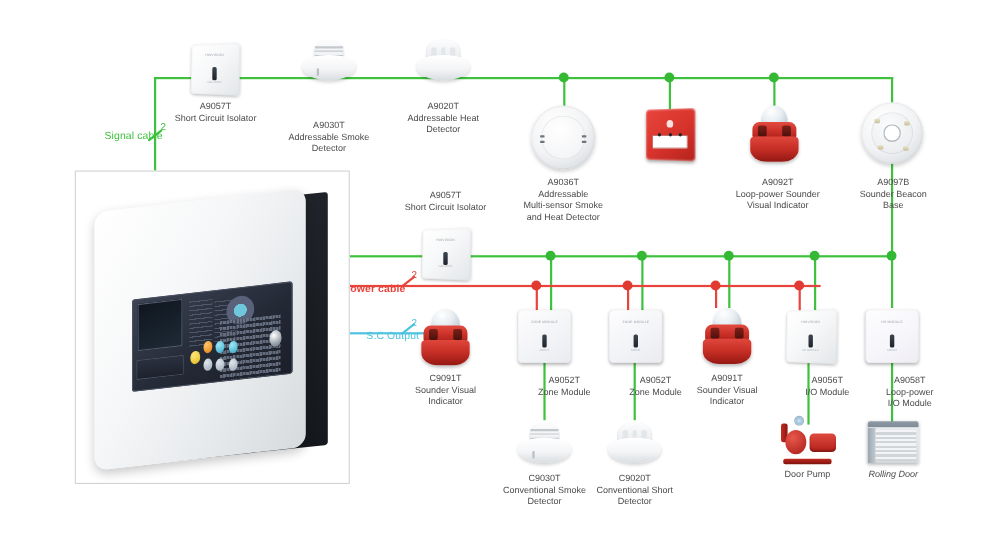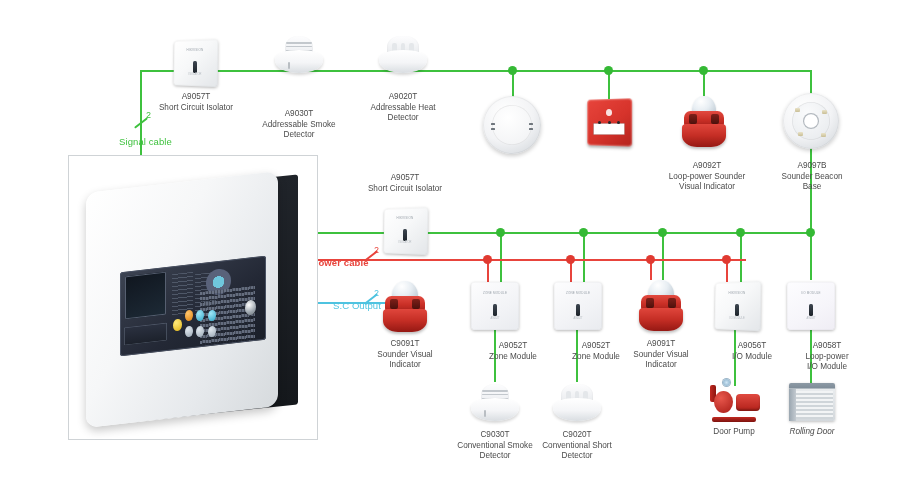--- a/index.html
+++ b/index.html
@@ -218,21 +218,21 @@
   <div class="node" style="left:658px;top:228px;background:#35b935;"></div>
   <div class="node" style="left:736px;top:228px;background:#35b935;"></div>
   <div class="node" style="left:806px;top:228px;background:#35b935;"></div>
   <div class="node" style="left:483px;top:255px;background:#e03a31;"></div>
   <div class="node" style="left:566px;top:255px;background:#e03a31;"></div>
   <div class="node" style="left:646px;top:255px;background:#e03a31;"></div>
   <div class="node" style="left:722px;top:255px;background:#e03a31;"></div>
 
   <div class="slash" style="left:133px;top:122px;background:#3ec13e;"></div>
   <div class="slashnum" style="left:146px;top:110px;color:#3ec13e;">2</div>
-  <div class="cablelbl" style="left:95px;top:136px;color:#3ec13e;margin-left:24px;">Signal cable</div>
+  <div class="cablelbl" style="left:95px;top:118px;color:#3ec13e;">Signal cable</div>
 
   <div class="slash" style="left:363px;top:255px;background:#e8443c;"></div>
   <div class="slashnum" style="left:374px;top:245px;color:#e8443c;">2</div>
   <div class="cablelbl" style="left:312px;top:257px;color:#e8443c;font-weight:bold;">Power cable</div>
 
   <div class="slash" style="left:363px;top:298px;background:#4ec3e0;"></div>
   <div class="slashnum" style="left:374px;top:288px;color:#4ec3e0;">2</div>
   <div class="cablelbl" style="left:333px;top:300px;color:#4ec3e0;">S.C Output</div>
 
   <div id="panel-frame" style="left:68px;top:155px;width:250px;height:285px;">
@@ -299,20 +299,24 @@
   <div class="dev" style="left:483px;top:96px;width:58px;height:58px;">
     <div class="disc">
       <div class="outer"></div>
       <div class="inner"></div>
       <div class="grill" style="left:14%;top:46%;"></div>
       <div class="grill" style="left:14%;top:56%;"></div>
       <div class="grill" style="right:14%;top:46%;"></div>
       <div class="grill" style="right:14%;top:56%;"></div>
     </div>
   </div>
+  <div class="lbl" style="left:456px;top:161px;width:112px;">A9036T
+Addressable
+Multi-sensor Smoke
+and Heat Detector</div>
 
   <div class="dev" style="left:586px;top:99px;width:46px;height:47px;">
     <div class="mcp">
       <div class="box"></div>
       <div class="flame"></div>
       <div class="strip"></div>
       <div class="arrow" style="left:26%;"></div>
       <div class="arrow" style="left:48%;"></div>
       <div class="arrow" style="left:68%;"></div>
     </div>

